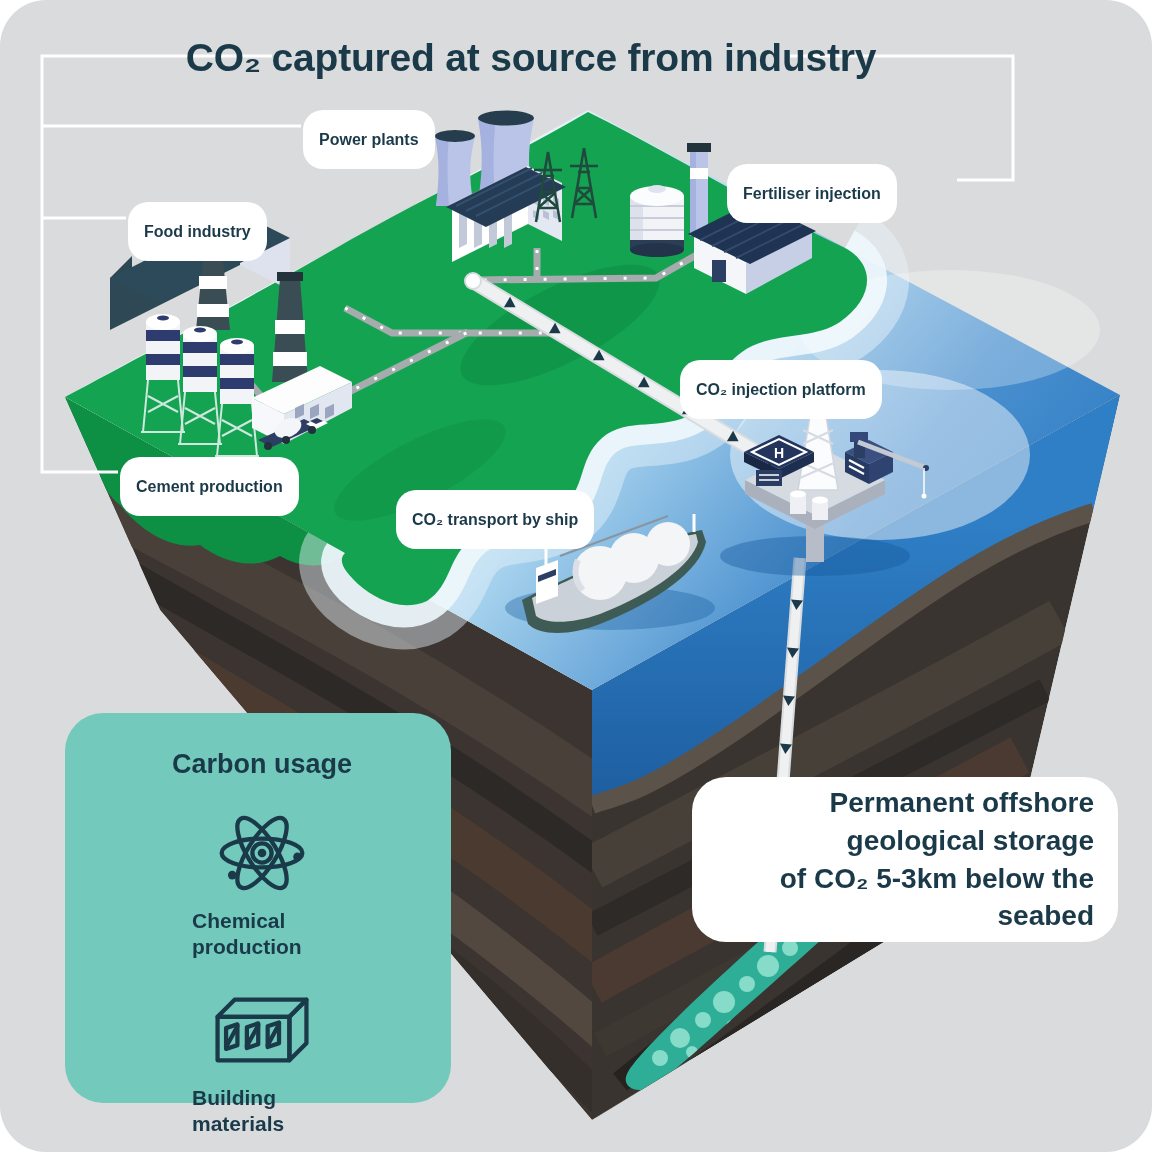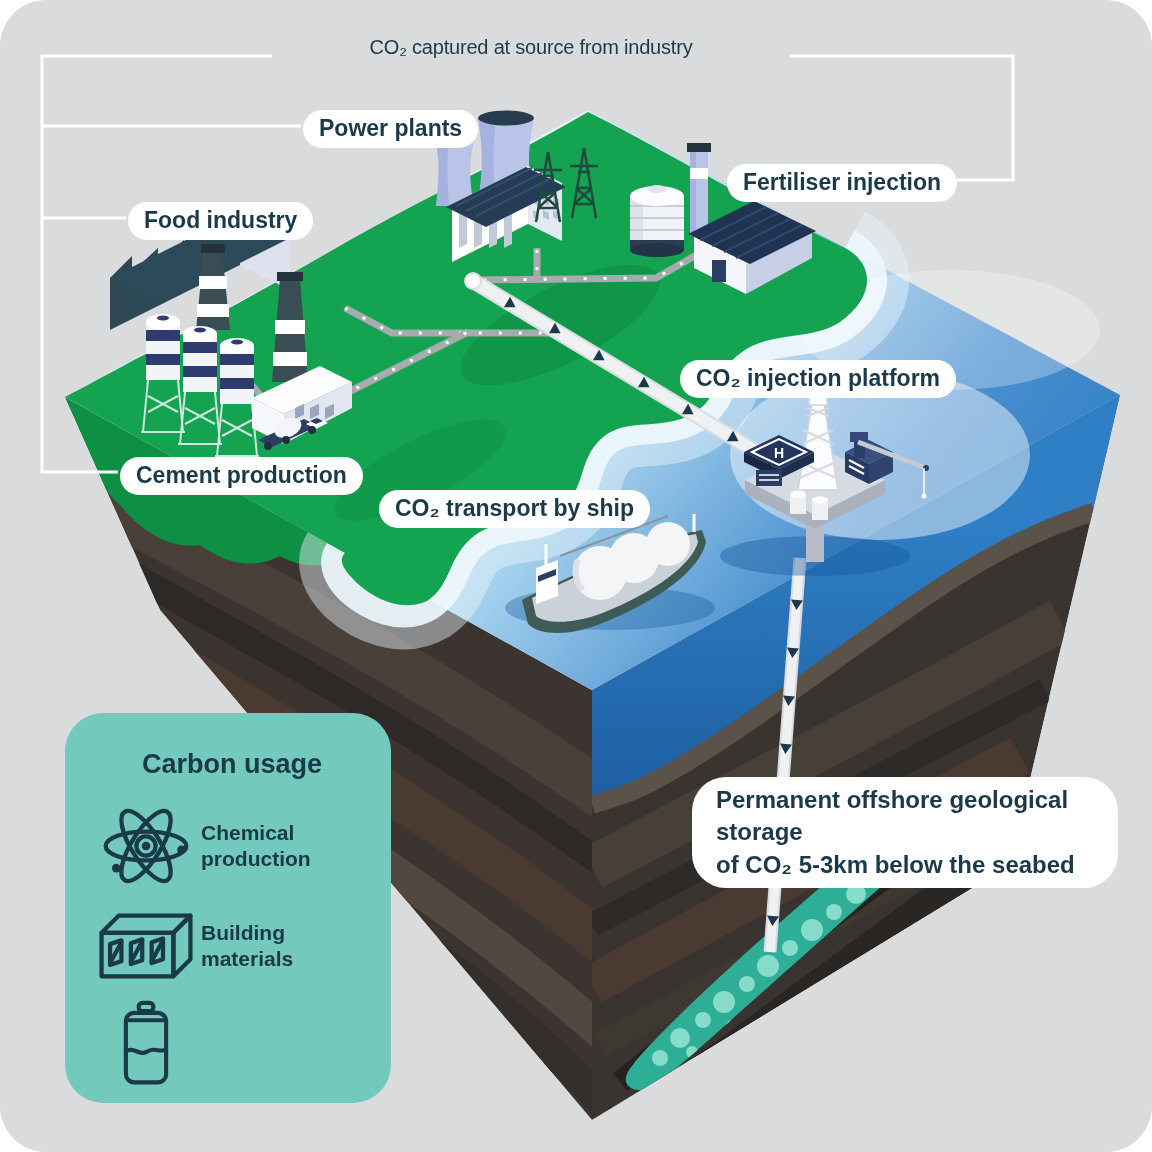--- a/index.html
+++ b/index.html
@@ -8,38 +8,38 @@
   }
   html,body{margin:0;padding:0;background:var(--page);}
   .canvas{
     position:relative;width:1152px;height:1152px;overflow:hidden;
     background:var(--bg);border-radius:46px;
     font-family:"Liberation Sans","DejaVu Sans",sans-serif;
   }
   .art{position:absolute;left:0;top:0;width:1152px;height:1152px;}
   .pill{
     position:absolute;background:var(--pill-bg);color:var(--navy);
-    font-weight:bold;font-size:23px;line-height:1.2;
-    padding:5px 16px;border-radius:20px;white-space:nowrap;
+    font-weight:bold;font-size:16px;line-height:1.2;
+    padding:20px 16px;border-radius:20px;white-space:nowrap;
   }
-  .pill.multi{white-space:normal;text-align:left;font-size:24px;
+  .pill.multi{white-space:normal;text-align:right;font-size:28px;
     padding:7px 24px;border-radius:34px;line-height:1.35;}
   .pill.multi span{display:block;}
   .title{
     position:absolute;left:531px;top:36px;transform:translateX(-50%);
-    color:var(--navy);font-weight:400;font-size:20px;white-space:nowrap;
+    color:var(--navy);font-weight:700;font-size:39px;white-space:nowrap;
     letter-spacing:-0.2px;
   }
   .legend{
-    position:absolute;left:65px;top:713px;width:326px;height:390px;
+    position:absolute;left:65px;top:713px;width:386px;height:390px;
     background:var(--legend-teal);border-radius:38px;box-sizing:border-box;
     padding:36px 18px 0 26px;color:var(--navy);
   }
   .legend-title{font-size:27px;font-weight:800;text-align:center;margin:0 0 18px 0;}
-  .legend-row{display:flex;align-items:center;margin-bottom:14px;}
+  .legend-row{display:flex;align-items:center;margin-bottom:14px;flex-direction:column;}
   .legend-icon{width:110px;display:flex;justify-content:center;align-items:center;flex:0 0 110px;}
   .legend-label{font-size:21px;font-weight:bold;line-height:1.25;width:140px;}
   .lgico{stroke:var(--navy);fill:none;stroke-width:4.5;stroke-linecap:round;stroke-linejoin:round;}
 </style>
 </head>
 <body>
 
 <div class="canvas">
 
 <svg class="art" viewBox="0 0 1152 1152">
@@ -339,21 +339,21 @@
   </g>
 </svg>
 
 <div class="title">CO₂ captured at source from industry</div>
 
 <div class="pill" style="left:303px;top:110px;">Power plants</div>
 <div class="pill" style="left:128px;top:202px;">Food industry</div>
 <div class="pill" style="left:727px;top:164px;">Fertiliser injection</div>
 <div class="pill" style="left:680px;top:360px;">CO₂ injection platform</div>
 <div class="pill" style="left:120px;top:457px;">Cement production</div>
-<div class="pill" style="left:379px;top:490px;">CO₂ transport by ship</div>
+<div class="pill" style="left:396px;top:490px;">CO₂ transport by ship</div>
 <div class="pill multi" style="left:692px;top:777px;width:378px;">
   <span>Permanent offshore geological storage</span>
   <span>of CO₂ 5-3km below the seabed</span>
 </div>
 
 <div class="legend">
   <div class="legend-title">Carbon usage</div>
 
   <div class="legend-row">
     <div class="legend-icon">

